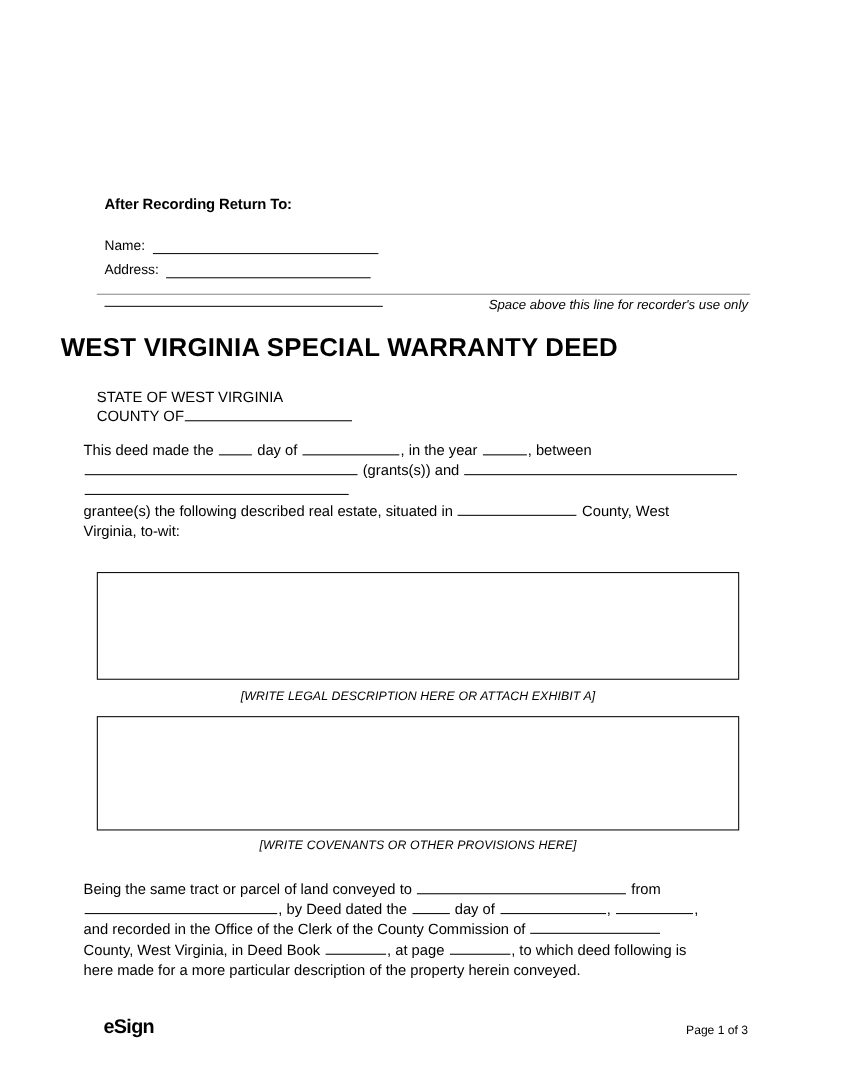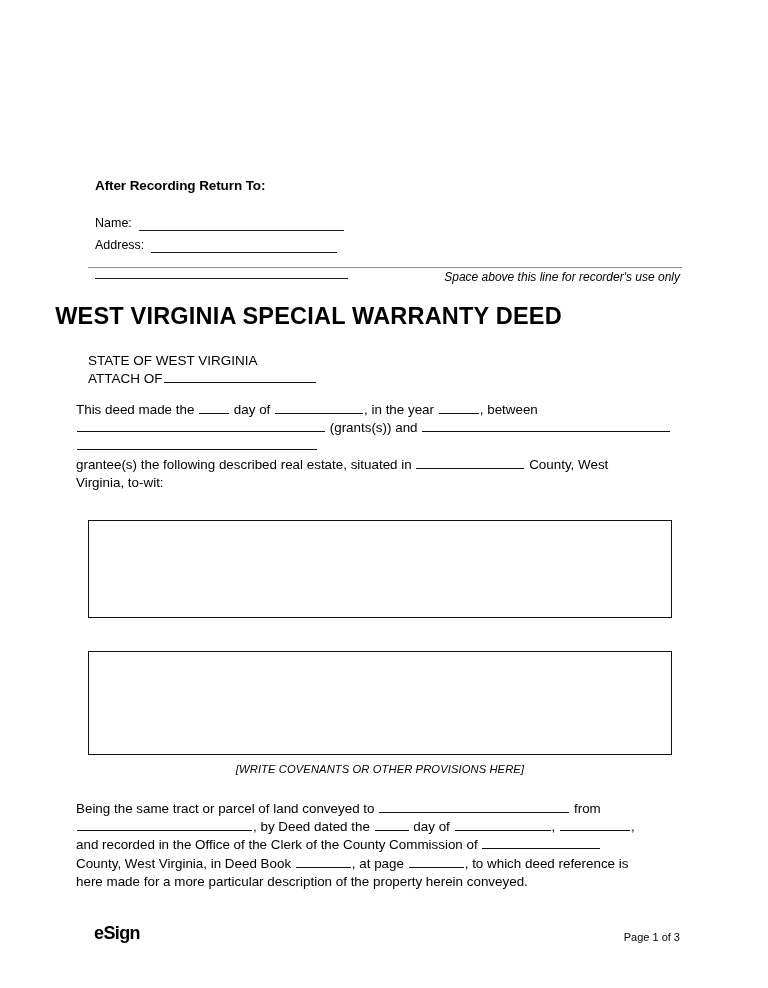--- a/index.html
+++ b/index.html
@@ -200,21 +200,21 @@
   </div>
 
   <div class="recorder-sep"></div>
   <div class="recorder-note">Space above this line for recorder's use only</div>
 
   <h1 class="doc-title">WEST VIRGINIA SPECIAL WARRANTY DEED</h1>
 
   <div class="state-block">
     <div class="line">STATE OF WEST VIRGINIA</div>
     <div class="line">
-      <span>ATTACH OF</span><span class="u rule-county"></span>
+      <span>COUNTY OF</span><span class="u rule-county"></span>
     </div>
   </div>
 
   <div class="body-para" id="para-deed">
     <span class="ln">
       <span>This deed made the</span>
       <span class="u u-w30"></span>
       <span>day of</span>
       <span class="u u-w88"></span><span>, in the year</span>
       <span class="u u-w40"></span><span>, between</span>
@@ -236,20 +236,21 @@
       <span class="u u-w108"></span>
       <span>County, West</span>
     </span>
 
     <span class="ln">
       <span>Virginia, to-wit:</span>
     </span>
   </div>
 
   <div class="write-box" id="box-legal"></div>
+  <div class="box-caption" id="caption-legal">[WRITE LEGAL DESCRIPTION HERE OR ATTACH EXHIBIT A]</div>
 
   <div class="write-box" id="box-covenant"></div>
   <div class="box-caption" id="caption-covenant">[WRITE COVENANTS OR OTHER PROVISIONS HERE]</div>
 
   <div class="body-para" id="para-being">
     <span class="ln">
       <span>Being the same tract or parcel of land conveyed to</span>
       <span class="u u-w190"></span>
       <span>from</span>
     </span>
@@ -263,21 +264,21 @@
     </span>
 
     <span class="ln">
       <span>and recorded in the Office of the Clerk of the County Commission of</span>
       <span class="u u-w118"></span>
     </span>
 
     <span class="ln">
       <span>County, West Virginia, in Deed Book</span>
       <span class="u u-w55"></span><span>, at page</span>
-      <span class="u u-w55"></span><span>, to which deed reference is</span>
+      <span class="u u-w55"></span><span>, to which deed following is</span>
     </span>
 
     <span class="ln">
       <span>here made for a more particular description of the property herein conveyed.</span>
     </span>
   </div>
 
   <div class="brand">eSign</div>
   <div class="page-number">Page 1 of 3</div>
 

